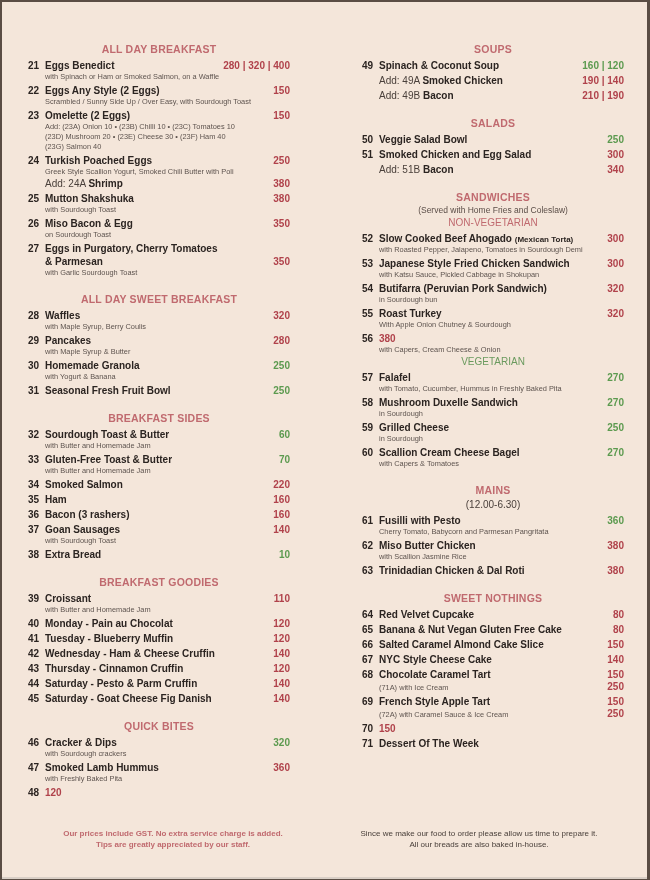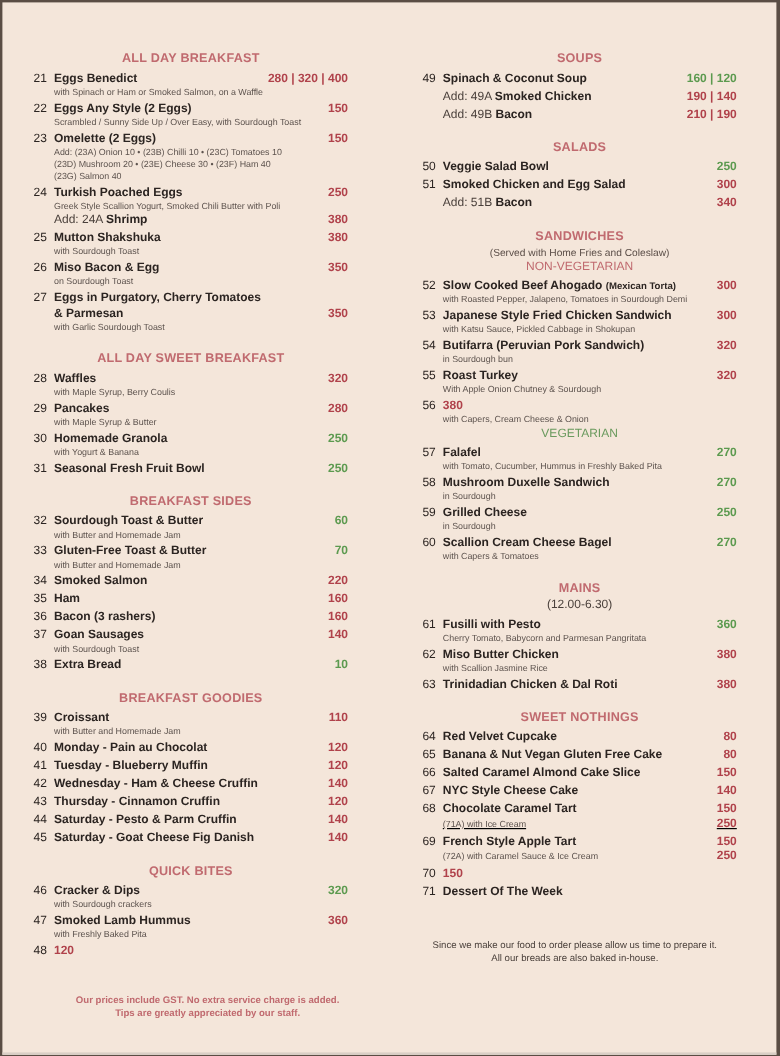--- a/index.html
+++ b/index.html
@@ -8,53 +8,53 @@
     background: #5a4d44;
     font-family: "Liberation Sans", "DejaVu Sans", sans-serif;
   }
   .page {
     position: absolute; left: 2px; top: 2px; width: 645px; height: 875px;
     background: #f4e6da;
     border-bottom: 2px solid #d9cfc6;
   }
   .col { position: absolute; top: 40px; }
   .col.left { left: 26px; width: 262px; }
-  .col.right { left: 350px; width: 262px; }
+  .col.right { left: 360px; width: 262px; }
 
   .sec-title {
     text-align: center; color: #c06a6f; font-weight: bold;
     font-size: 10.5px; letter-spacing: 0.2px; height: 14px; line-height: 14px;
     margin-bottom: 3px;
   }
   .sec-sub {
     text-align: center; color: #5a4d47; font-size: 8.5px; line-height: 12px;
   }
   .sec-sub2 {
     text-align: center; color: #c06a6f; font-size: 10px; line-height: 14px; margin-bottom: 2px;
   }
   .sec-sub2.veg { color: #6a9a5e; }
   .sec-time { text-align:center; color:#4a403b; font-size:10px; line-height:14px; margin-bottom:2px; }
 
   .item { position: relative; padding-left: 0; }
   .row { display: flex; align-items: baseline; height: 13px; line-height: 13px; }
-  .num { width: 17px; flex: none; font-weight: normal; font-size: 10px; color: #2b2421; }
+  .num { width: 17px; flex: none; font-weight: bold; font-size: 10px; color: #2b2421; }
   .name { flex: 1; font-weight: bold; font-size: 10px; color: #2b2421; white-space: nowrap; }
   .name .small { font-size: 8px; }
   .price { flex: none; font-weight: bold; font-size: 10px; text-align: right; white-space: nowrap; }
   .price.nv { color: #b0424b; }
   .price.v { color: #5c9a4f; }
   .desc { padding-left: 17px; font-size: 7.4px; color: #5d534e; line-height: 10px; white-space: nowrap; }
   .addrow .name { font-weight: normal; color: #4a403b; }
   .addrow .name b { font-weight: bold; color: #2b2421; }
   .gap-s { height: 2px; }
   .gap-l { height: 14px; }
 
   .footnote { position:absolute; text-align:center; font-size:8px; line-height:11px; }
   .footnote.left { left: 40px; top: 826px; width: 262px; color: #c06a6f; font-weight: bold; }
-  .footnote.right { left: 342px; top: 780px; width: 270px; color: #4a403b; }
+  .footnote.right { left: 342px; top: 826px; width: 270px; color: #4a403b; }
 </style>
 </head>
 <body>
 
 <div class="page">
 
   <div class="col left">
 
     <div class="sec-title">ALL DAY BREAKFAST</div>
 
@@ -518,21 +518,21 @@
           <span class="price nv">140</span>
         </div>
     </div>
     <div class="gap-s"></div>
     <div class="item">
       <div class="row">
           <span class="num">68</span>
           <span class="name">Chocolate Caramel Tart</span>
           <span class="price nv">150</span>
         </div>
-      <div class="row" style="height:12px;line-height:12px;text-decoration:underline;">
+      <div class="row" style="height:12px;line-height:12px;">
           <span class="desc" style="flex:1">(71A) with Ice Cream</span>
           <span class="price nv">250</span>
         </div>
     </div>
     <div class="gap-s"></div>
     <div class="item">
       <div class="row">
           <span class="num">69</span>
           <span class="name">French Style Apple Tart</span>
           <span class="price nv">150</span>

